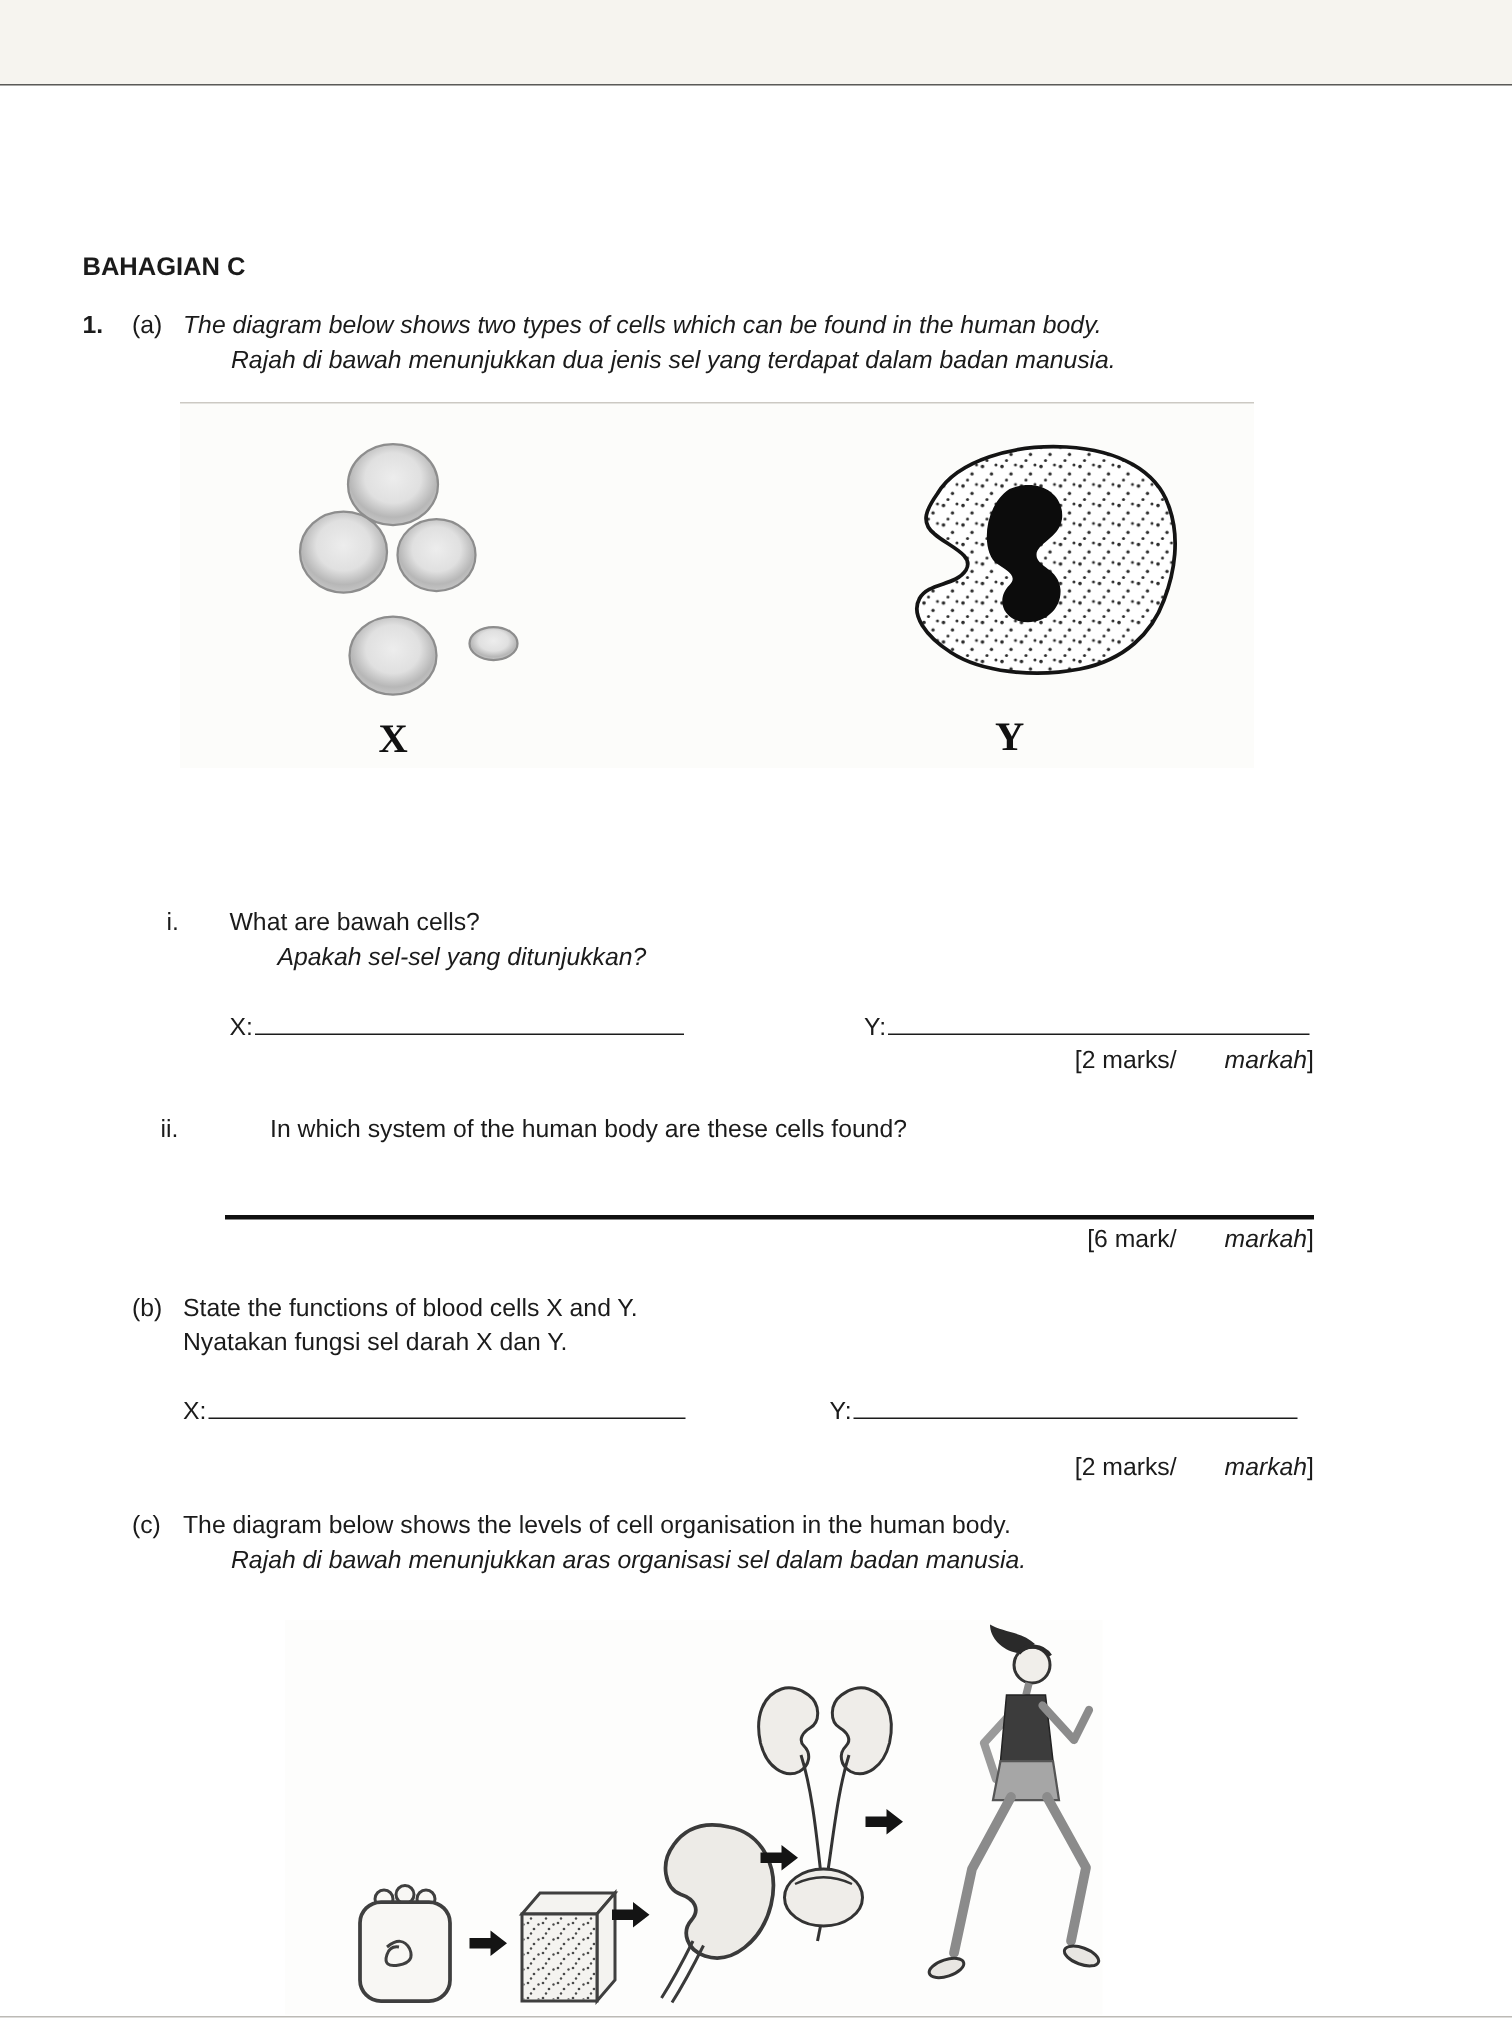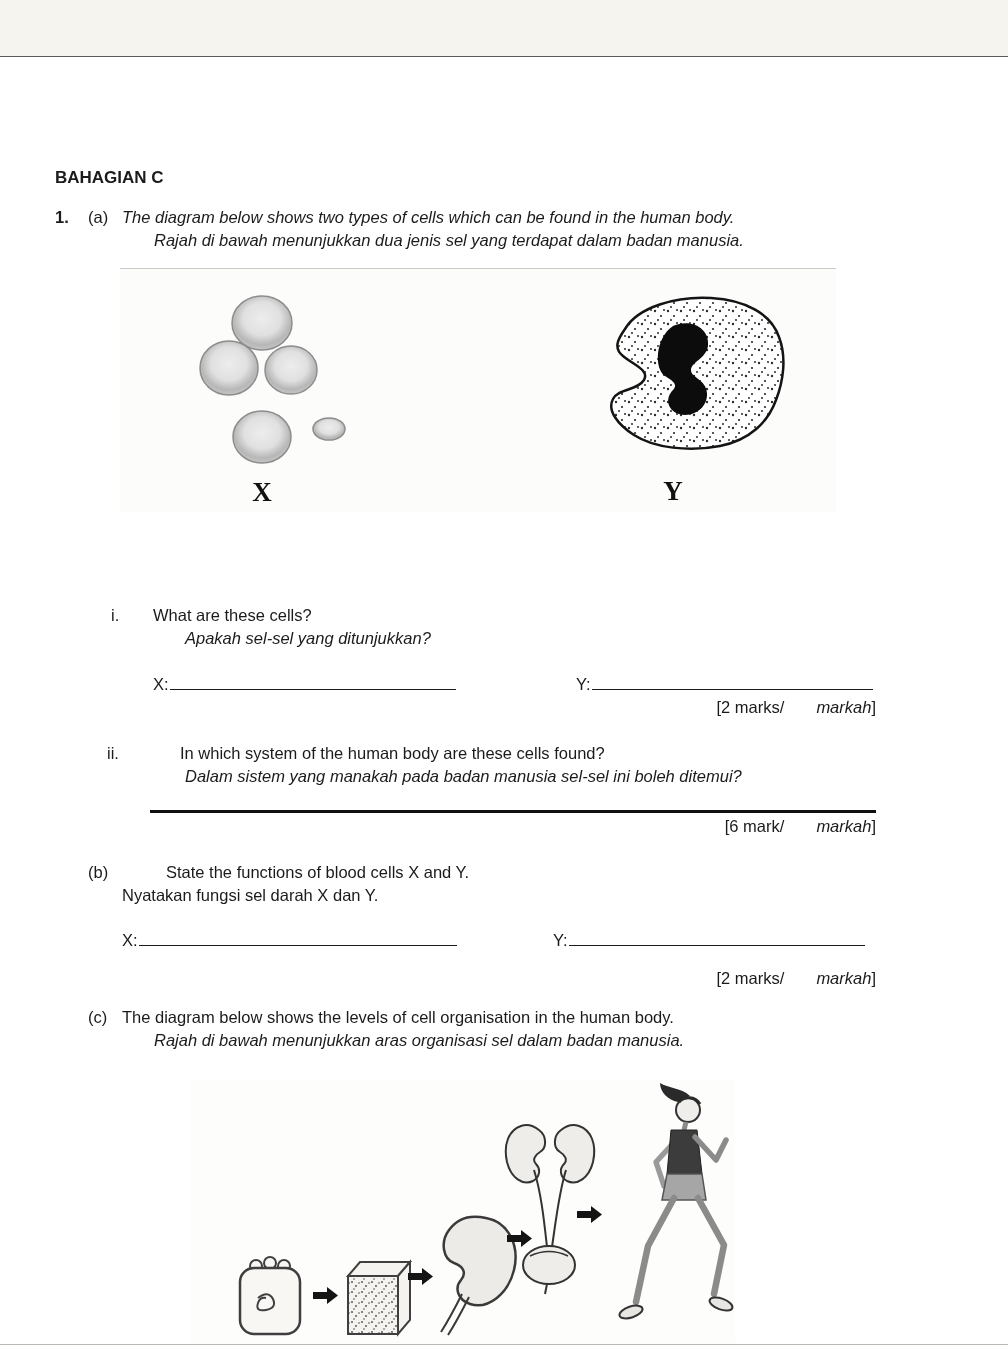--- a/index.html
+++ b/index.html
@@ -63,46 +63,45 @@
         <path d="M 505,60 C 518,38 556,27 591,29 C 626,31 651,45 659,68 C 667,89 663,113 656,131 C 648,153 630,171 600,177 C 569,183 534,179 514,166 C 497,155 487,141 493,130 C 499,119 517,122 524,111 C 530,101 512,95 503,87 C 493,79 498,70 505,60 Z" fill="none" stroke="#141414" stroke-width="2.5"></path>
         <path d="M 553,57 C 572,49 590,60 588,77 C 586,90 571,93 571,101 C 571,109 586,110 587,124 C 588,139 573,149 559,145 C 547,141 545,129 553,121 C 559,115 551,111 545,107 C 534,100 535,69 553,57 Z" fill="#0c0c0c"></path>
       </g>
 
       <text x="142" y="232" text-anchor="middle" font-size="27" font-weight="bold" font-family="Liberation Serif, serif" fill="#111">X</text>
       <text x="553" y="231" text-anchor="middle" font-size="27" font-weight="bold" font-family="Liberation Serif, serif" fill="#111">Y</text>
     </svg>
   </div>
 
   <div class="abs txt" style="left:111px; top:604px;">i.</div>
-  <div class="abs txt" style="left:153px; top:604px;">What are these cells?</div>
+  <div class="abs txt" style="left:153px; top:604px;">What are bawah cells?</div>
   <div class="abs txt it" style="left:153px; top:627px;">Apakah sel-sel yang ditunjukkan?</div>
 
   <div class="abs txt" style="left:153px; top:673px;">
     <span>X:</span><span class="blank" style="width:286px;"></span>
   </div>
   <div class="abs txt" style="left:576px; top:673px;">
     <span>Y:</span><span class="blank" style="width:281px;"></span>
   </div>
 
   <div class="abs txt marks" style="right:132px; top:696px;">
     <span>[2 marks/</span><span class="it">markah</span><span>]</span>
   </div>
 
   <div class="abs txt" style="left:107px; top:742px;">ii.</div>
   <div class="abs txt" style="left:153px; top:742px;margin-left:27px;">In which system of the human body are these cells found?</div>
-  <div class="abs txt it" style="left:153px; top:765px;">Dalam sistem yang manakah pada badan manusia sel-sel ini boleh ditemui?</div>
 
   <div class="answer-line" style="left:150px; top:810px; width:726px;"></div>
 
   <div class="abs txt marks" style="right:132px; top:815px;">
     <span>[6 mark/</span><span class="it">markah</span><span>]</span>
   </div>
 
   <div class="abs txt" style="left:88px; top:861px;">(b)</div>
-  <div class="abs txt" style="left:122px; top:861px;margin-left:44px;">State the functions of blood cells X and Y.</div>
+  <div class="abs txt" style="left:122px; top:861px;">State the functions of blood cells X and Y.</div>
   <div class="abs txt" style="left:122px; top:884px;">Nyatakan fungsi sel darah X dan Y.</div>
 
   <div class="abs txt" style="left:122px; top:929px;">
     <span>X:</span><span class="blank" style="width:318px;"></span>
   </div>
   <div class="abs txt" style="left:553px; top:929px;">
     <span>Y:</span><span class="blank" style="width:296px;"></span>
   </div>
 
   <div class="abs txt marks" style="right:132px; top:967px;">

